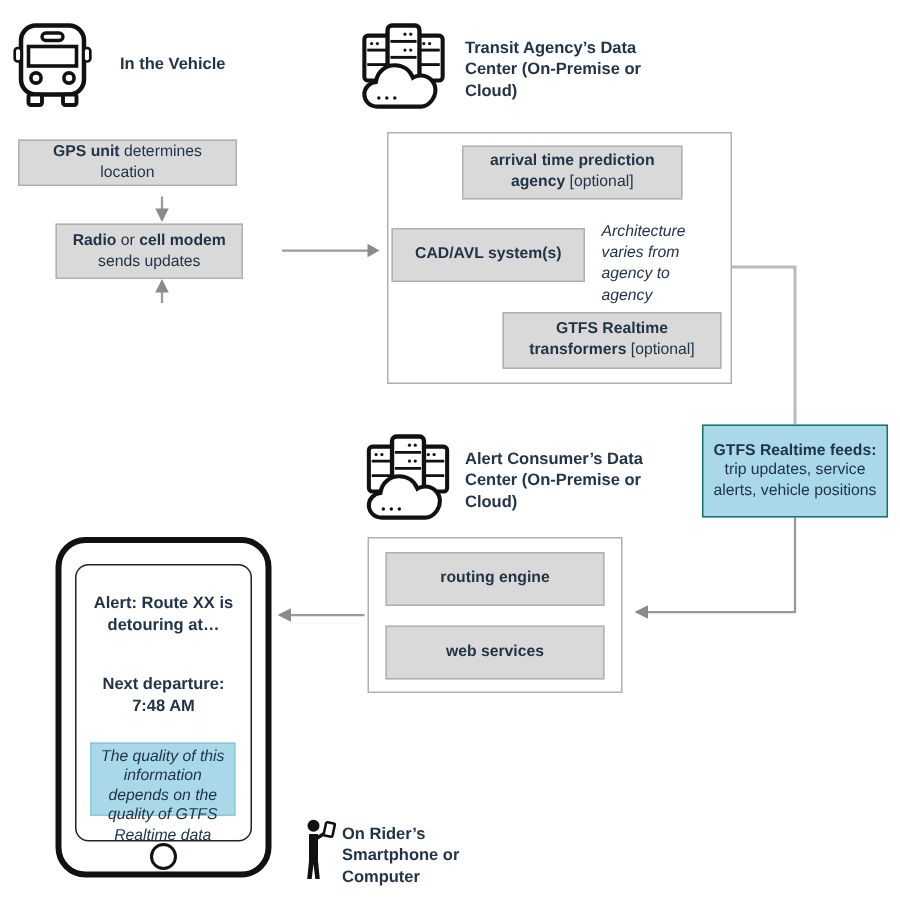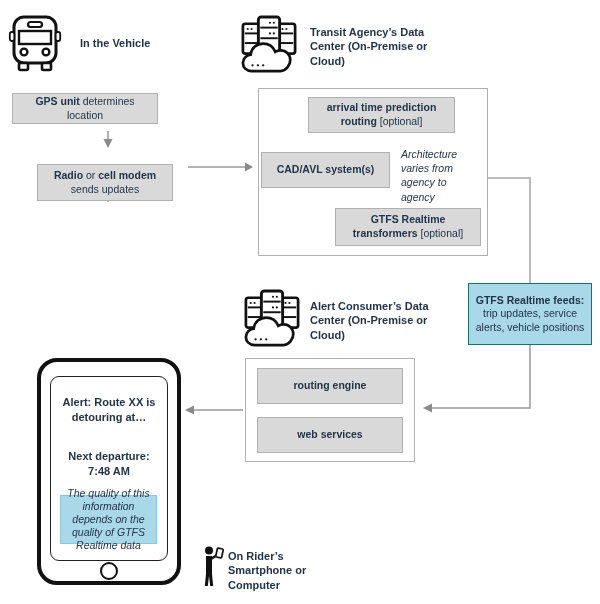--- a/index.html
+++ b/index.html
@@ -15,21 +15,21 @@
   .hdr{font-weight:bold;font-size:11px;line-height:1.3;color:#223449;z-index:2;}
   .feeds{background:#a9d8e9;border:1px solid #0f766e;}
   .note{font-style:italic;font-size:10.5px;line-height:1.35;color:#223449;z-index:2;}
   .left-align{align-items:flex-start;text-align:left;padding:4px 8px;}
   
   .phone{border:4px solid #111;border-radius:20px;background:#fff;z-index:2;}
   .screen{position:absolute;left:9px;top:14px;width:118px;height:185px;border:1.5px solid #222;
           border-radius:9px;box-sizing:border-box;text-align:center;}
   .screen-text{font-weight:bold;font-size:11px;line-height:1.35;color:#223449;}
   .quality{position:absolute;left:9px;top:118px;width:97px;height:49px;box-sizing:border-box;
-           background:#a9d8e9;border:1px solid #8ec6da;display:flex;align-items:center;justify-content:center;
+           background:#a9d8e9;border:1px solid #8ec6da;display:flex;justify-content:center;
            font-style:italic;font-size:10.5px;line-height:1.25;color:#223449;padding:2px;}
   .home-btn{position:absolute;left:50%;transform:translateX(-50%);top:200px;width:18px;height:18px;
             border:2px solid #111;border-radius:50%;background:#fff;box-sizing:border-box;}
   .icon{z-index:2;}
 </style>
 </head>
 <body>
 
 <div id="canvas">
 
@@ -63,21 +63,21 @@
     <circle cx="37" cy="38" r="3.4" fill="none" stroke="#111" stroke-width="2.4"></circle>
     <rect x="10" y="49" width="9" height="7" rx="1.5" fill="#fff" stroke="#111" stroke-width="2.6"></rect>
     <rect x="33" y="49" width="9" height="7" rx="1.5" fill="#fff" stroke="#111" stroke-width="2.6"></rect>
   </svg>
   <div class="abs hdr" style="left:80px;top:36px;width:110px">In the Vehicle</div>
 
   <div class="abs box" style="left:12px;top:93px;width:146px;height:31px">
     <div><b>GPS unit</b><span> determines location</span></div>
   </div>
 
-  <div class="abs box" style="left:37px;top:164px;width:136px;height:37px">
+  <div class="abs box" style="left:37px;top:149px;width:125px;height:37px">
     <div><b>Radio</b><span> or </span><b>cell modem</b></div>
     <div>sends updates</div>
   </div>
 
 
   <svg class="abs icon" style="left:240px;top:14px" width="58" height="62" viewBox="0 0 60 62">
     <rect x="3" y="9" width="18" height="31" rx="2.5" fill="#fff" stroke="#111" stroke-width="2.8"></rect>
     <rect x="39" y="9" width="18" height="31" rx="2.5" fill="#fff" stroke="#111" stroke-width="2.8"></rect>
     <line x1="5" y1="19" x2="20" y2="19" stroke="#111" stroke-width="2"></line>
     <line x1="5" y1="29" x2="20" y2="29" stroke="#111" stroke-width="2"></line>
@@ -97,21 +97,21 @@
     <path d="M12,58 C6.5,58 3,54 3,49.5 C3,45 6.5,41.5 11,41 C11.8,34 17.5,29.5 24,29.5 C30,29.5 34.5,33 36.5,38 C38,37 40,36.5 42,36.5 C47.5,36.5 52,41 52,46.5 C52,52 47.5,57.8 42,58 Z" fill="#fff" stroke="#111" stroke-width="2.8"></path>
     <circle cx="13" cy="52" r="1.2" fill="#111"></circle>
       <circle cx="18.5" cy="52" r="1.2" fill="#111"></circle>
       <circle cx="24" cy="52" r="1.2" fill="#111"></circle>
   </svg>
   <div class="abs hdr" style="left:310px;top:25px;width:128px">Transit Agency’s Data Center (On-Premise or Cloud)</div>
 
   <div class="abs container-frame" style="left:258px;top:88px;width:230px;height:168px"></div>
 
   <div class="abs box" style="left:308px;top:97px;width:147px;height:36px">
-    <div><b>arrival time prediction routing</b><span> [optional]</span></div>
+    <div><b>arrival time prediction agency</b><span> [optional]</span></div>
   </div>
 
   <div class="abs note" style="left:401px;top:147px;width:64px">Architecture varies from agency to agency</div>
 
   <div class="abs box" style="left:261px;top:152px;width:129px;height:36px;font-weight:bold">
     <div>CAD/AVL system(s)</div>
   </div>
 
   <div class="abs box" style="left:335px;top:208px;width:146px;height:38px">
     <div><b>GTFS Realtime transformers</b><span> [optional]</span></div>

